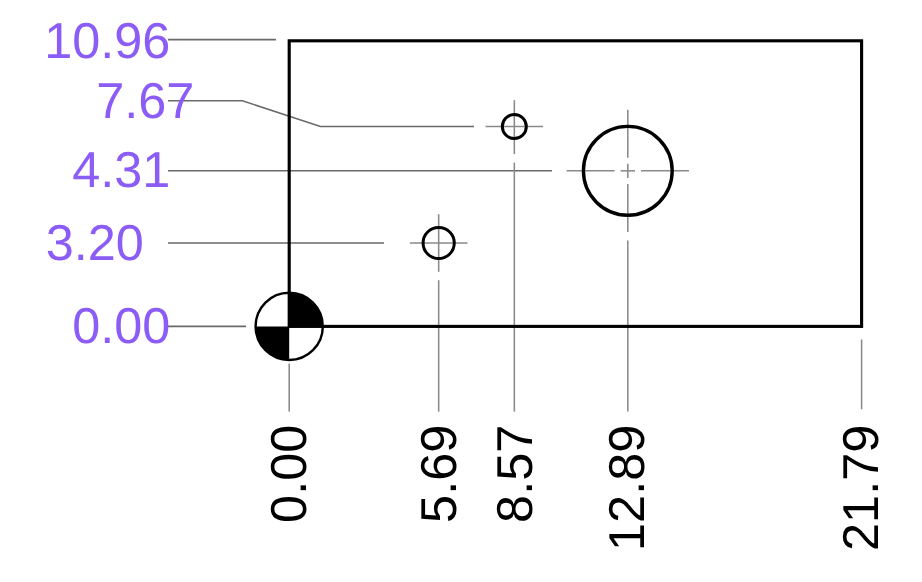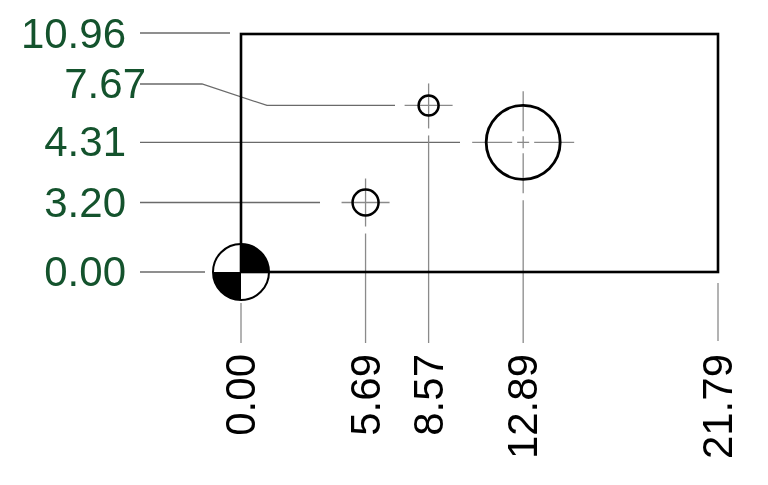--- a/index.html
+++ b/index.html
@@ -6,26 +6,26 @@
   .stage{
     position:relative;
     width:768px;height:485px;
     background:#ffffff;
     overflow:hidden;
     font-family:"Liberation Sans", sans-serif;
   }
   #dwg{position:absolute;left:0;top:0;}
   .ylab{
     position:absolute;
-    left:0;
+    left:16px;
     width:126px;
     text-align:right;
     font-size:42px;
     line-height:44px;
-    color:#14532d;
+    color:#8b5cf6;
     white-space:nowrap;
   }
   .xlab{
     position:absolute;
     top:354px;
     font-size:42px;
     line-height:44px;
     color:#000;
     white-space:nowrap;
     transform:rotate(-90deg) translateX(-100%);
@@ -62,21 +62,21 @@
       <circle cx="241" cy="272" r="28" fill="none" stroke="#000000" stroke-width="2"></circle>
       <rect x="241" y="34" width="477" height="238" fill="none" stroke="#000000" stroke-width="2.6"></rect>
       <circle cx="428.60587" cy="105.44595000000001" r="10" fill="none" stroke="#000000" stroke-width="2.5"></circle>
       <circle cx="523.17499" cy="142.36145000000002" r="37" fill="none" stroke="#000000" stroke-width="2.8"></circle>
       <circle cx="365.55979" cy="202.512" r="13" fill="none" stroke="#000000" stroke-width="2.5"></circle>
     </svg>
 
   <div class="ylab" style="top: 12.0036px;">10.96</div>
   <div class="ylab" style="top: 62px; padding-left: 20px;">7.67</div>
   <div class="ylab" style="top: 120.361px;">4.31</div>
-  <div class="ylab" style="top: 180.512px;">3.20</div>
+  <div class="ylab" style="top: 180.512px; text-align: center;">3.20</div>
   <div class="ylab" style="top: 250px;">0.00</div>
 
   <div class="xlab" style="left: 219px;">0.00</div>
   <div class="xlab" style="left: 343.56px;">5.69</div>
   <div class="xlab" style="left: 406.606px;">8.57</div>
   <div class="xlab" style="left: 501.175px;">12.89</div>
   <div class="xlab" style="left: 696px;">21.79</div>
 </div>
 
 </body></html>

